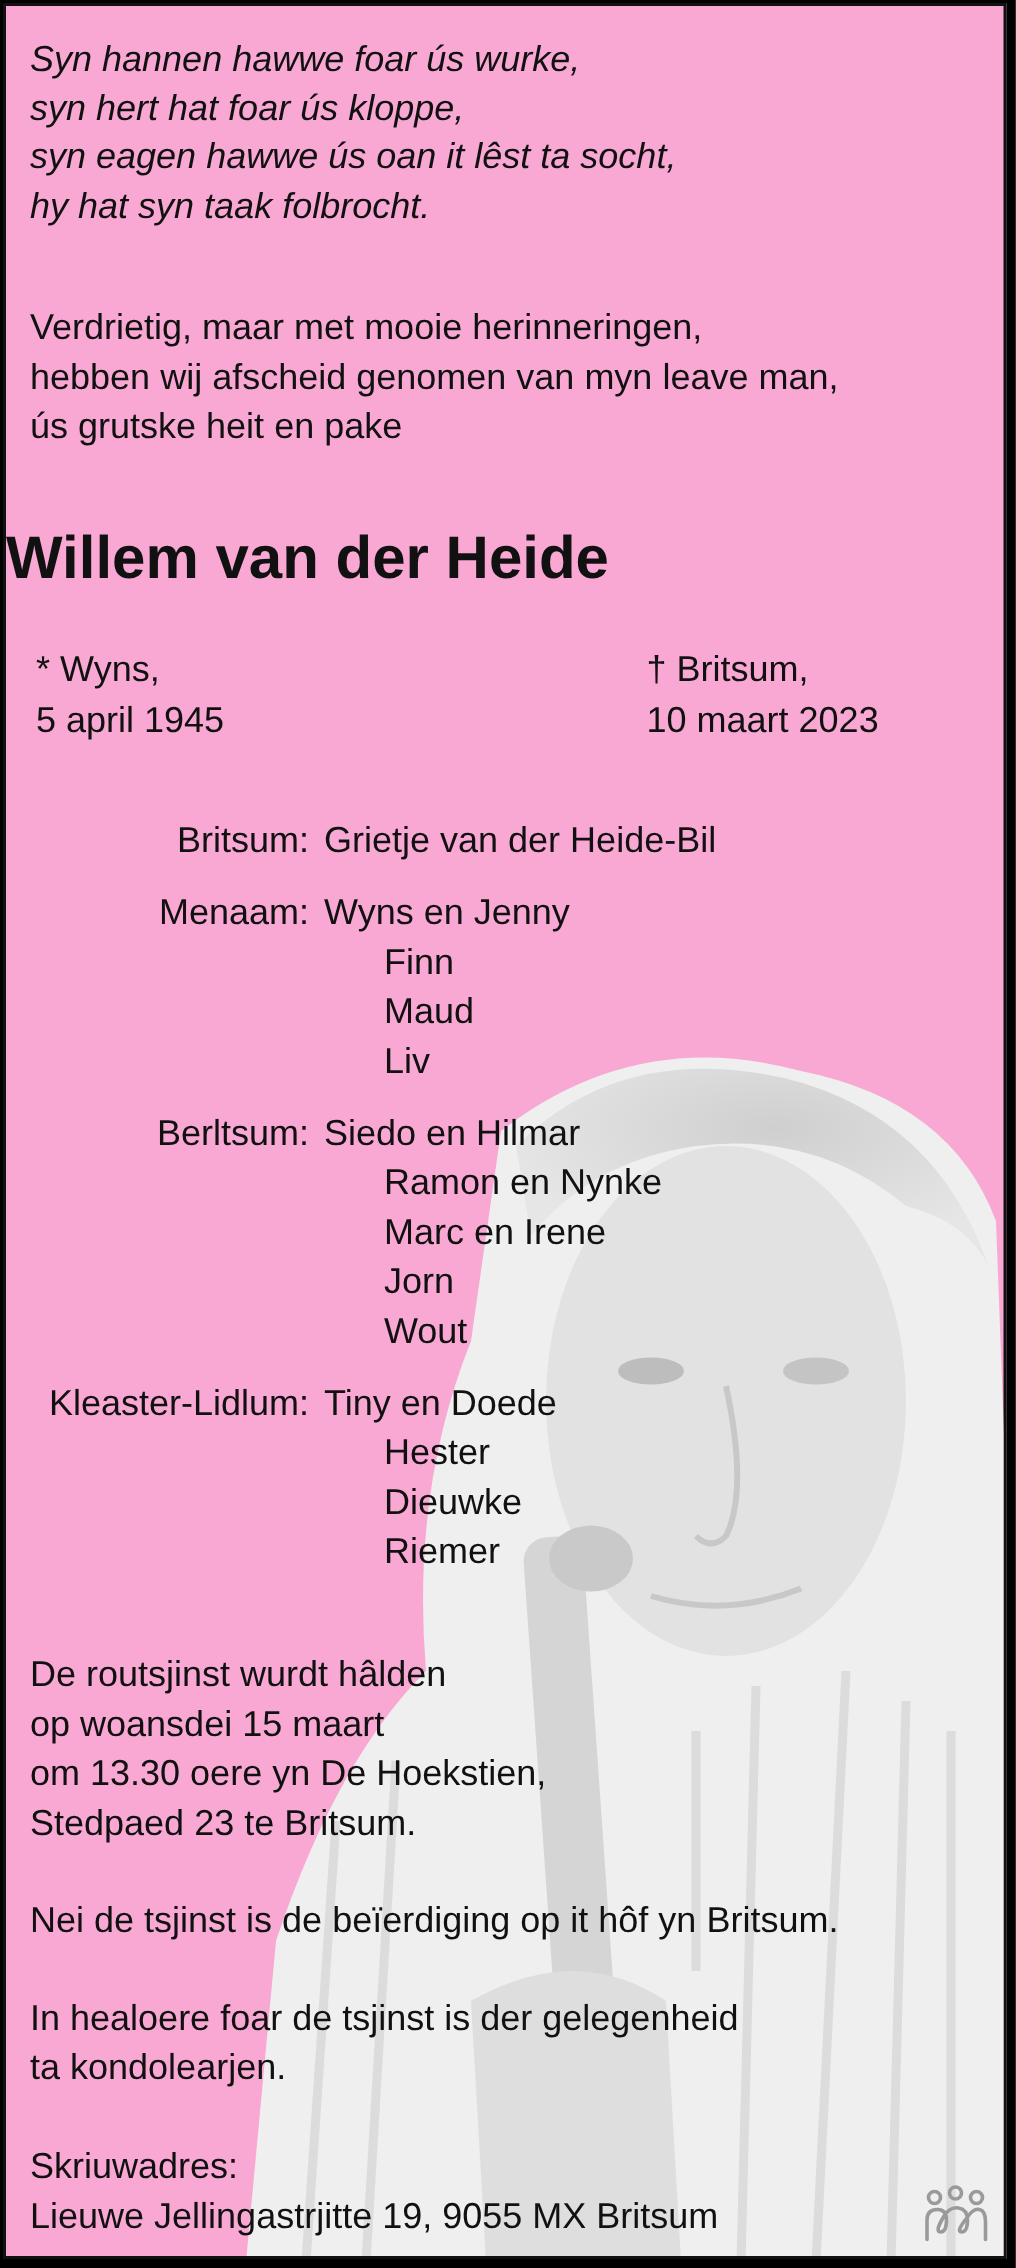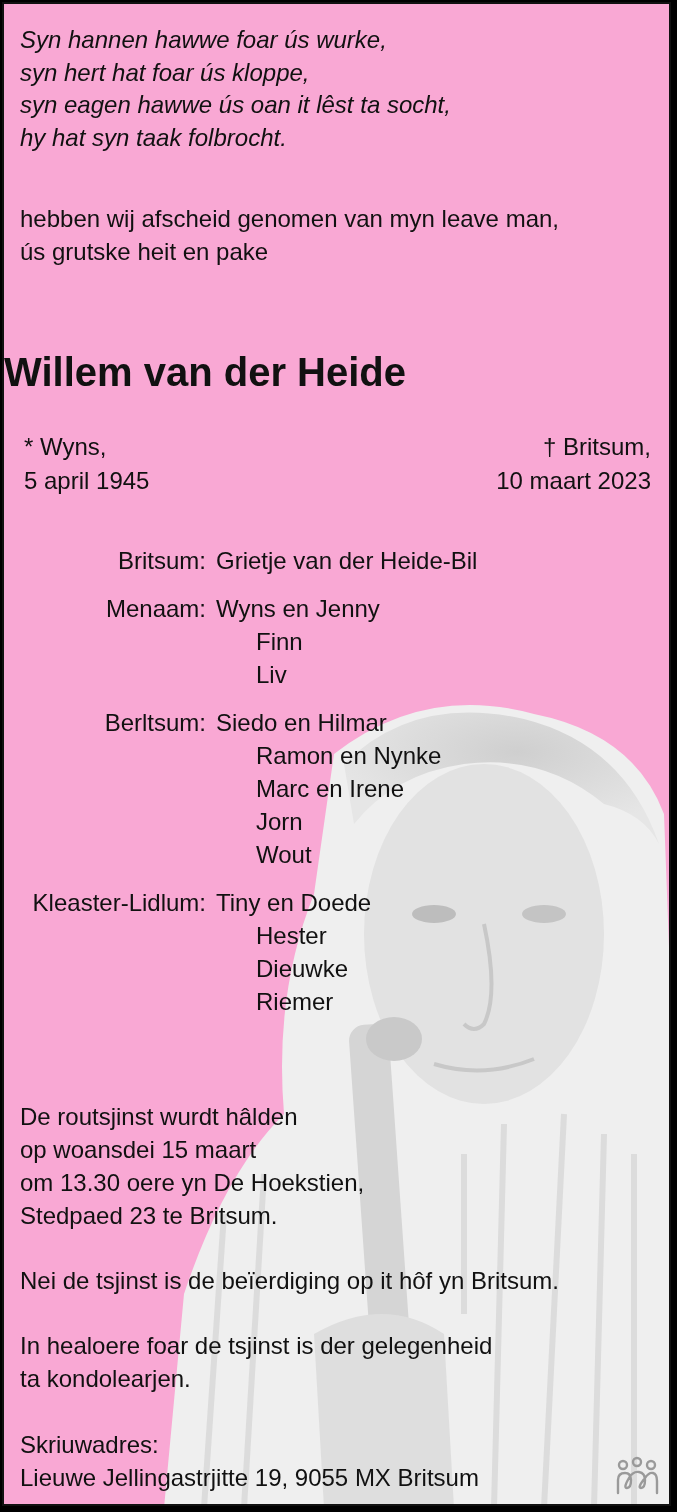--- a/index.html
+++ b/index.html
@@ -12,21 +12,21 @@
     }
     .photo {
       position: absolute; left: 160px; top: 690px; width: 509px; height: 814px;
       z-index: 0;
     }
     .content { position: relative; z-index: 1; }
     .poem { position: absolute; left: 16px; top: 20px; font-style: italic; font-size: 24px; line-height: 32.5px; }
     .intro { position: absolute; left: 16px; top: 198px; font-size: 24px; line-height: 33px; }
     .name { position: absolute; left: 0; width: 669px; top: 346px; font-weight: bold; font-size: 40px; }
     .birth { position: absolute; left: 20px; width: 180px; top: 426px; text-align: left; font-size: 24px; line-height: 34px; }
-    .death { position: absolute; right: 18px; width: 220px; top: 426px; text-align: right; font-size: 24px; line-height: 34px; }
+    .death { position: absolute; right: 18px; width: 220px; top: 426px; text-align: left; font-size: 24px; line-height: 34px; }
     .family { position: absolute; left: 0; top: 540px; font-size: 24px; line-height: 33px; }
     .fam-group { position: relative; margin-bottom: 15px; }
     .fam-row { display: flex; }
     .fam-left { width: 212px; text-align: right; padding-right: 10px; box-sizing: border-box; white-space: nowrap; }
     .fam-right { white-space: nowrap; text-align: center; }
     .fam-child { padding-left: 252px; white-space: nowrap; }
     .service { position: absolute; left: 16px; top: 1096px; font-size: 24px; line-height: 33px; }
     .burial { position: absolute; left: 16px; top: 1260px; font-size: 24px; line-height: 33px; white-space: nowrap; }
     .condole { position: absolute; left: 16px; top: 1325px; font-size: 24px; line-height: 33px; }
     .address { position: absolute; left: 16px; top: 1424px; font-size: 24px; line-height: 33px; white-space: nowrap; }
@@ -68,20 +68,21 @@
 
   <div class="content">
     <div class="poem">
       <span class="line">Syn hannen hawwe foar ús wurke,</span>
       <span class="line">syn hert hat foar ús kloppe,</span>
       <span class="line">syn eagen hawwe ús oan it lêst ta socht,</span>
       <span class="line">hy hat syn taak folbrocht.</span>
     </div>
 
     <div class="intro">
+      <span class="line">Verdrietig, maar met mooie herinneringen,</span>
       <span class="line">hebben wij afscheid genomen van myn leave man,</span>
       <span class="line">ús grutske heit en pake</span>
     </div>
 
     <div class="name">Willem van der Heide</div>
 
     <div class="birth">
       <span class="line">* Wyns,</span>
       <span class="line">5 april 1945</span>
     </div>
@@ -96,20 +97,21 @@
           <span class="fam-left">Britsum:</span>
           <span class="fam-right">Grietje van der Heide-Bil</span>
         </div>
       </div>
       <div class="fam-group">
         <div class="fam-row">
           <span class="fam-left">Menaam:</span>
           <span class="fam-right">Wyns en Jenny</span>
         </div>
         <div class="fam-child">Finn</div>
+        <div class="fam-child">Maud</div>
         <div class="fam-child">Liv</div>
       </div>
       <div class="fam-group">
         <div class="fam-row">
           <span class="fam-left">Berltsum:</span>
           <span class="fam-right">Siedo en Hilmar</span>
         </div>
         <div class="fam-child">Ramon en Nynke</div>
         <div class="fam-child">Marc en Irene</div>
         <div class="fam-child">Jorn</div>

